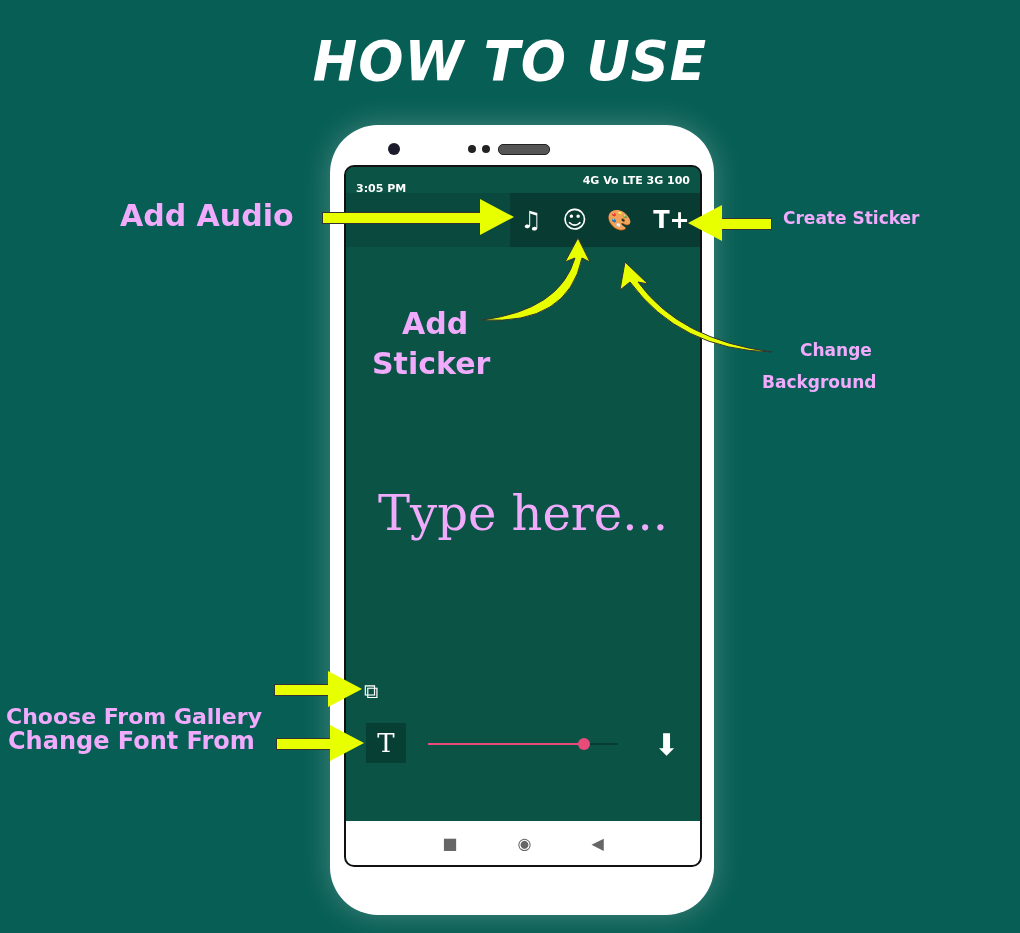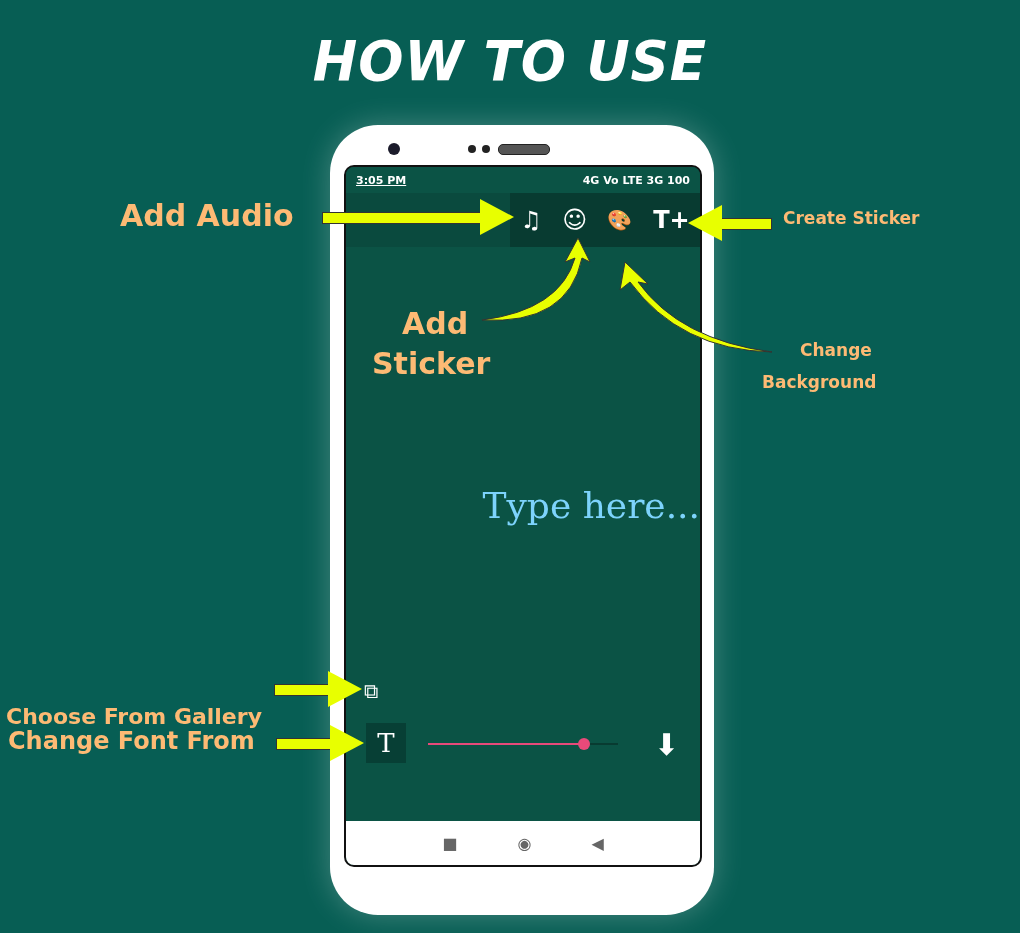--- a/index.html
+++ b/index.html
@@ -4,34 +4,34 @@
 <style>
   html,body{margin:0;padding:0;}
   body{width:1020px;height:933px;background:#075e54;position:relative;overflow:hidden;font-family:"DejaVu Sans",sans-serif;}
   .title{position:absolute;left:0;width:1020px;top:28px;text-align:center;color:#fff;font-size:56px;font-weight:bold;font-style:italic;letter-spacing:1px;transform:scaleX(0.95);}
   .phone{position:absolute;left:330px;top:125px;width:384px;height:790px;background:#fff;border-radius:48px;box-shadow:0 0 30px rgba(255,255,255,0.25);}
   .cam{position:absolute;left:58px;top:18px;width:12px;height:12px;border-radius:50%;background:#1b1b2b;}
   .dot{position:absolute;top:20px;width:8px;height:8px;border-radius:50%;background:#222;}
   .speaker{position:absolute;left:168px;top:19px;width:50px;height:9px;border-radius:5px;background:#555;border:1px solid #222;}
   .screen{position:absolute;left:14px;top:40px;width:354px;height:698px;background:#0b5345;border:2px solid #111;border-radius:10px;overflow:hidden;}
   .status{position:absolute;left:0;top:0;width:100%;height:26px;background:#0b5345;color:#fff;font-size:11px;font-weight:bold;}
-  .status .time{position:absolute;left:10px;top:7px;text-decoration:underline;}
+  .status .time{position:absolute;left:10px;top:15px;}
   .status .right{position:absolute;right:10px;top:7px;font-size:11px;}
   .toolbar{position:absolute;left:0;top:26px;width:100%;height:54px;background:#0a4a3e;}
   .toolbar .back{position:absolute;left:20px;top:14px;color:#aaa;font-size:18px;}
   .tbicons{position:absolute;left:164px;top:0;width:190px;height:54px;background:#083b31;display:flex;align-items:center;justify-content:space-around;color:#fff;font-size:24px;}
-  .typehere{position:absolute;left:0;width:100%;top:318px;text-align:right;color:#7dd3fc;font-family:"DejaVu Serif",serif;font-size:36px;}
+  .typehere{position:absolute;left:0;width:100%;top:318px;text-align:center;color:#f0abfc;font-family:"DejaVu Serif",serif;font-size:48px;}
   .gallery{position:absolute;left:18px;top:512px;color:#fff;font-size:20px;}
   .fontbtn{position:absolute;left:20px;top:556px;width:40px;height:40px;background:#073f35;color:#fff;font-family:"DejaVu Serif",serif;font-size:26px;text-align:center;line-height:40px;}
   .slider{position:absolute;left:82px;top:576px;width:190px;height:2px;background:#083b31;}
   .slider .fill{position:absolute;left:0;top:0;width:154px;height:2px;background:#e84a7a;}
   .slider .thumb{position:absolute;left:150px;top:-5px;width:12px;height:12px;border-radius:50%;background:#e84a7a;}
   .download{position:absolute;left:308px;top:560px;color:#fff;font-size:30px;}
   .navbar{position:absolute;left:0;bottom:0;width:100%;height:44px;background:#fff;display:flex;align-items:center;justify-content:center;gap:60px;color:#666;font-size:16px;}
-  .label{position:absolute;color:#fdba74;font-weight:bold;font-size:30px;}
+  .label{position:absolute;color:#f0abfc;font-weight:bold;font-size:30px;}
   .label.sm{font-size:17px;}
   .arrow{position:absolute;height:10px;background:#e8ff00;border:1px solid #333;}
   .head{position:absolute;width:0;height:0;border-top:18px solid transparent;border-bottom:18px solid transparent;}
   .head.r{border-left:34px solid #e8ff00;}
   .head.l{border-right:34px solid #e8ff00;}
   svg.curve{position:absolute;left:0;top:0;}
 </style>
 </head>
 <body>
 

